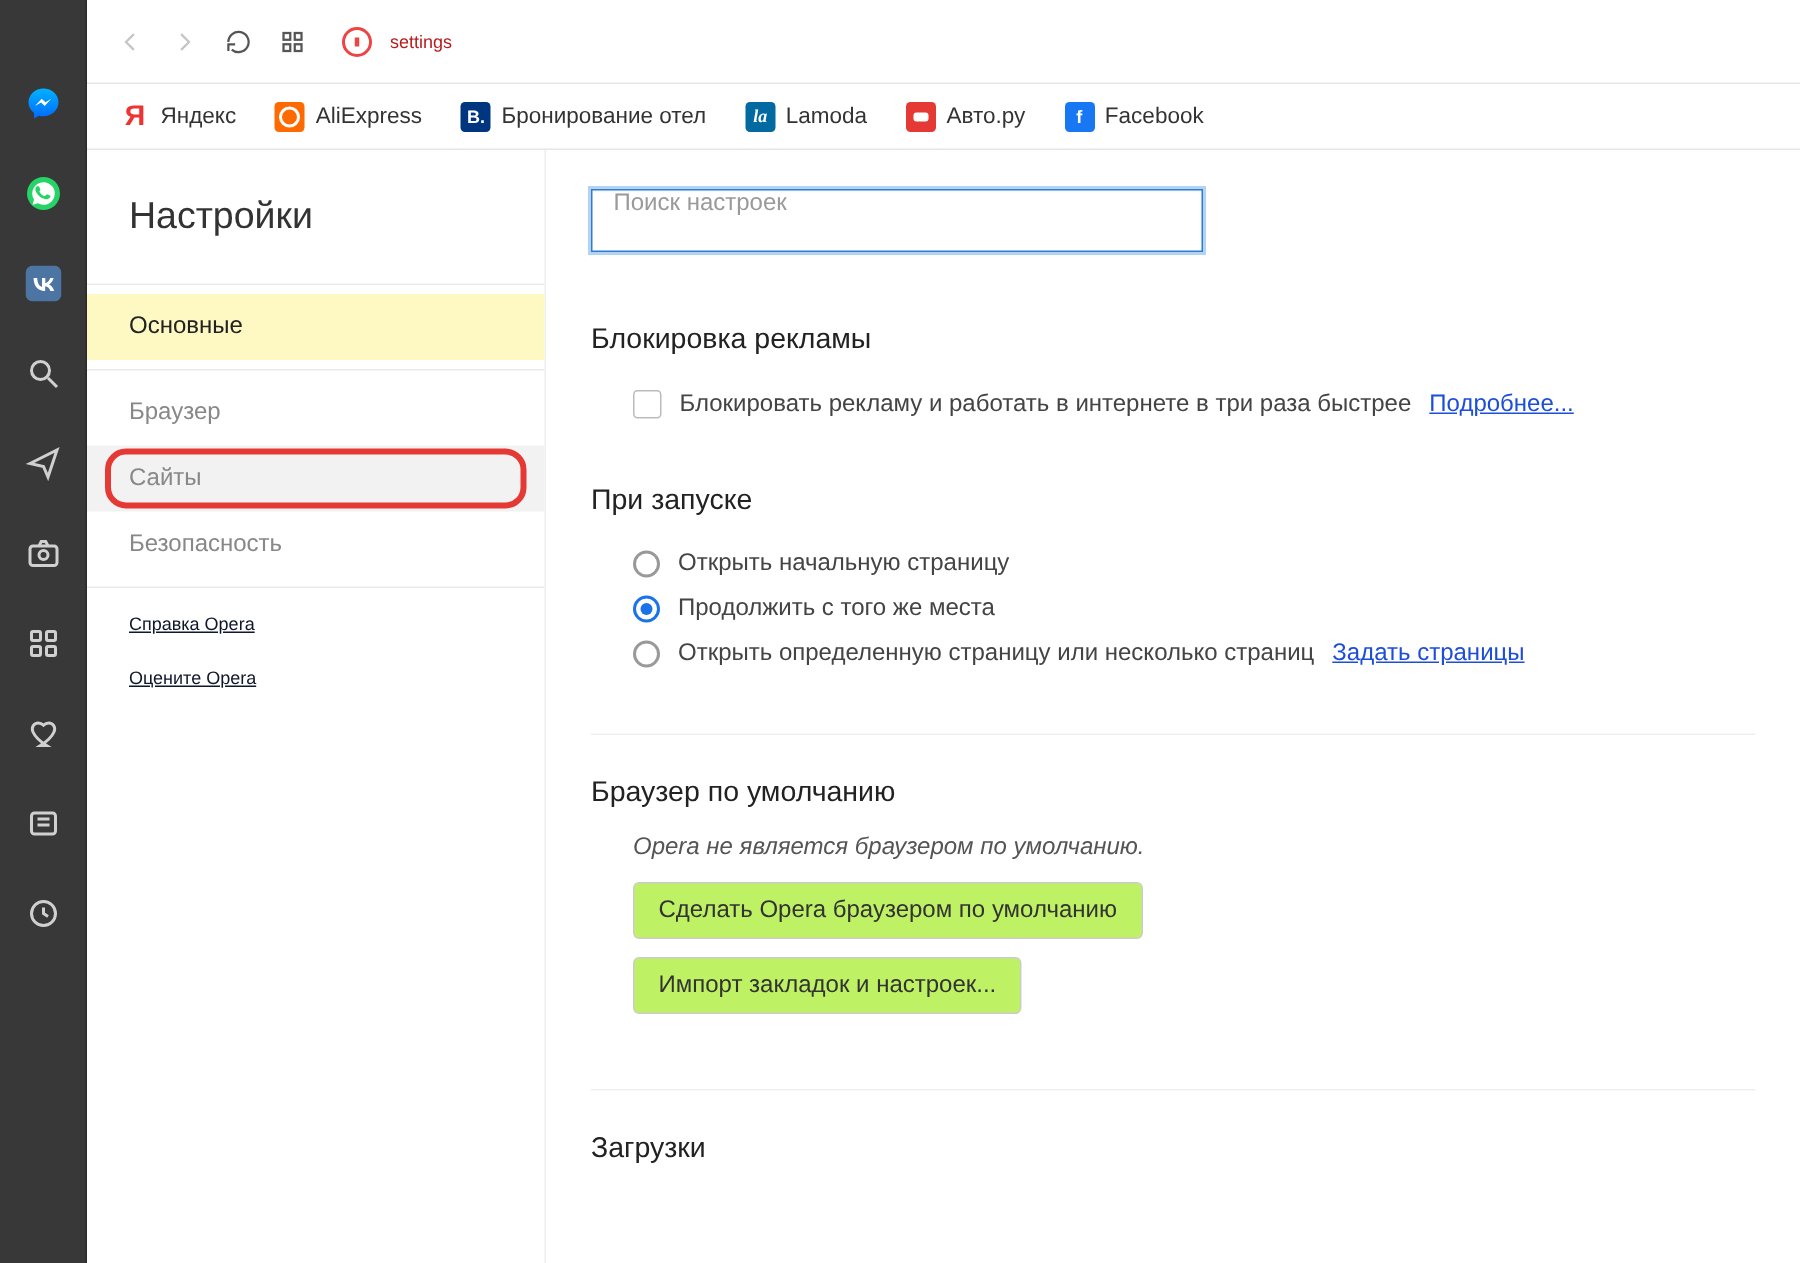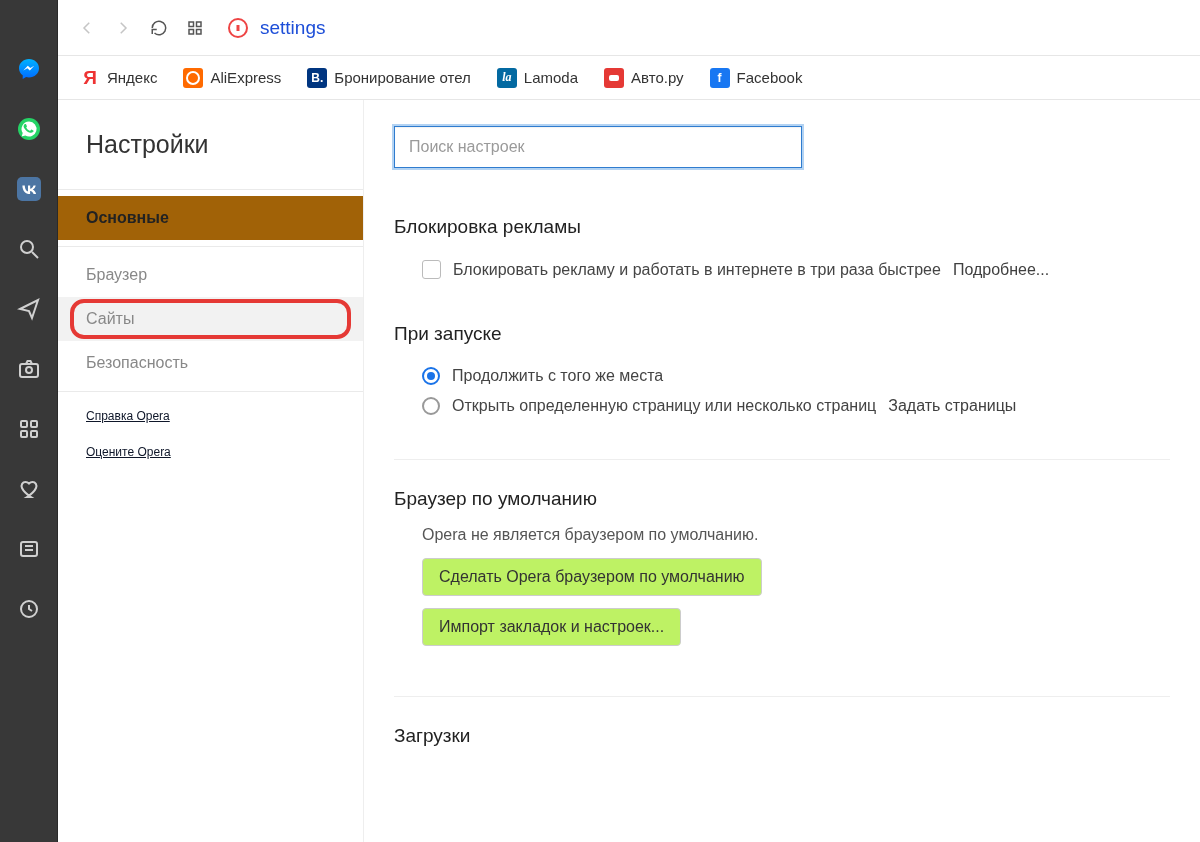--- a/index.html
+++ b/index.html
@@ -29,21 +29,21 @@
   }
   .nav-btn { color:#6b6b6b; cursor:pointer; display:flex; align-items:center; }
   .nav-btn.disabled { color:#c5c5c5; cursor:default; }
   .nav-btn svg{width:18px;height:18px;}
   .addr-wrap { flex:1; display:flex; align-items:center; gap:12px; margin-left:6px; }
   .addr-icon {
     width:20px;height:20px;border:2px solid #e44;border-radius:50%;
     display:inline-block;position:relative;
   }
   .addr-icon::before{content:"";position:absolute;width:3px;height:6px;background:#e44;left:50%;top:50%;transform:translate(-50%,-50%);}
-  .addr-text { font-size:19px; color:#1d4ed8; }
+  .addr-text { font-size:12px; color:#b91c1c; }
 
   
   .bm-bar {
     height: 44px; display:flex; align-items:center; gap:26px; padding: 0 22px;
     border-bottom: 1px solid #e6e6e6; font-size:15px; color:#333;
     flex-wrap:nowrap;
   }
   .bm-item { display:flex; align-items:center; gap:7px; cursor:pointer; white-space:nowrap; }
   .bm-icon { width:20px;height:20px;border-radius:3px; display:flex;align-items:center;justify-content:center;color:#fff;font-size:12px;font-weight:bold; flex:none;}
   .yi{color:#e33;font-weight:bold;font-size:19px;width:20px;text-align:center;}
@@ -62,58 +62,58 @@
     width: 306px; padding: 26px 0 0 0; border-right: 1px solid #eee;
   }
   .settings-title {
     font-size: 25px; color:#333; padding: 4px 28px 30px 28px;
   }
   .snav-sec { border-top:1px solid #eaeaea; padding: 6px 0; }
   .snav-item {
     font-size:16px; color:#555; padding: 13px 28px; cursor:pointer;
   }
   .snav-item.active {
-    background:#a16207; color:#222; font-weight: bold;
+    background:#fef9c3; color:#222; font-weight: normal;
   }
   .snav-item.highlight {
     position: relative; background:#f2f2f2; color:#888;
   }
   .hl-ring{
     position:absolute; left:12px; right:12px; top:2px; bottom:2px;
     border:4px solid #e53935; border-radius:14px; pointer-events:none;
   }
   .snav-link {
     font-size:12px; color:#0f172a; text-decoration:underline;
     padding: 11px 28px; display:block; cursor:pointer;
   }
 
   
   .pane { flex:1; padding: 26px 30px; overflow:auto; }
   .search-box {
     width: 408px; height: 42px; border:1px solid #2f7ccf;
     outline: 2px solid #b3d3f3; outline-offset: 0;
     padding: 0 14px; font-size:16px; color:#9a9a9a;
-    display:flex; align-items:center;
+    display:flex; 
     margin-bottom: 48px; box-shadow: inset 0 1px 1px rgba(0,0,0,0.05);
   }
   h2.section-h {
     font-size:19px; color:#222; font-weight:normal; margin-bottom: 16px;
   }
   .row { display:flex; align-items:center; gap:12px; font-size:16px; color:#444; padding:6px 0 6px 28px; flex-wrap:wrap;}
   .chk {
     width:19px;height:19px;border:1px solid #bbb;border-radius:3px;display:inline-block;flex:none;
   }
   .radio{
     width:18px;height:18px;border:2px solid #999;border-radius:50%;display:inline-flex;align-items:center;justify-content:center;flex:none;
   }
   .radio.on{border-color:#1a73e8;}
   .radio.on::after{content:"";width:8px;height:8px;background:#1a73e8;border-radius:50%;}
-  .lnk{color:#404040;cursor:pointer;}
+  .lnk{color:#1d4ed8;text-decoration:underline;cursor:pointer;}
   .sect{margin-bottom:38px;}
-  .muted{color:#555;padding-left:28px;font-size:16px;margin-bottom:14px;}
+  .muted{color:#555;padding-left:28px;font-size:16px;margin-bottom:14px;font-style:italic;}
   .btn{
     display:inline-block;padding:9px 16px;border:1px solid #ccc;border-radius:4px;
     background:#bef264;font-size:16px;color:#333;cursor:pointer;margin-left:28px;margin-bottom:12px;
   }
   .divider{border-top:1px solid #eee;margin:2px 0 28px 0;}
 </style>
 </head>
 <body>
 
 <div class="side-rail">
@@ -282,20 +282,24 @@
         <div class="row">
           <span class="chk"></span>
           <span>Блокировать рекламу и работать в интернете в три раза быстрее</span>
           <a class="lnk">Подробнее...</a>
         </div>
       </div>
 
       <div class="sect">
         <h2 class="section-h">При запуске</h2>
         <div class="row">
+          <span class="radio"></span>
+          <span>Открыть начальную страницу</span>
+        </div>
+        <div class="row">
           <span class="radio on"></span>
           <span>Продолжить с того же места</span>
         </div>
         <div class="row">
           <span class="radio"></span>
           <span>Открыть определенную страницу или несколько страниц</span>
           <a class="lnk">Задать страницы</a>
         </div>
       </div>
 

